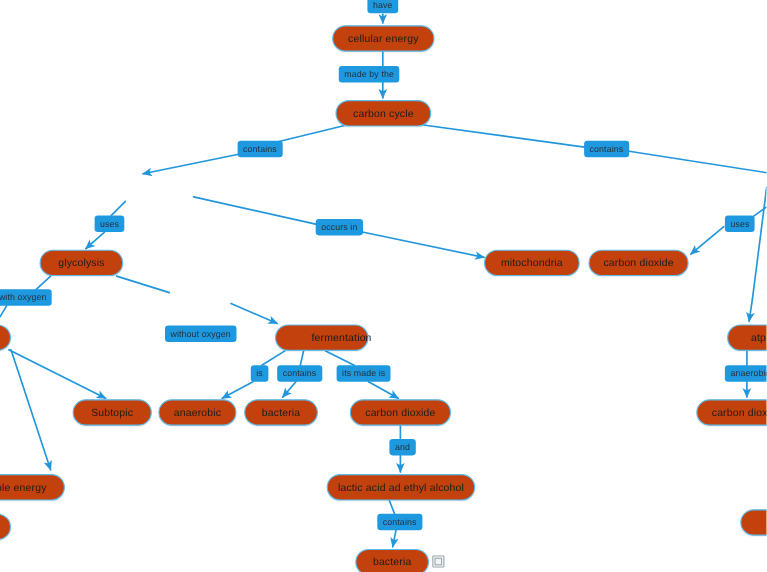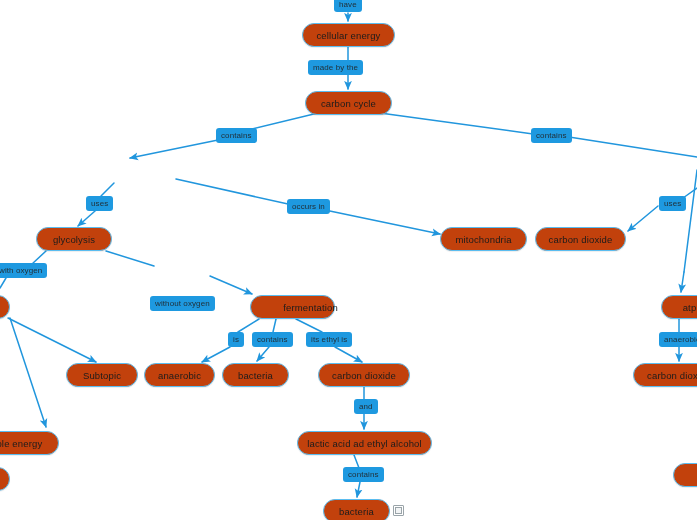--- a/index.html
+++ b/index.html
@@ -278,21 +278,21 @@
 
   <div class="label" style="left:228px; top:332px;">
     <span>is</span>
   </div>
 
   <div class="label" style="left:252px; top:332px;">
     <span>contains</span>
   </div>
 
   <div class="label" style="left:306px; top:332px;">
-    <span>its ethyl is</span>
+    <span>its made is</span>
   </div>
 
   <div class="label" style="left:659px; top:332px;">
     <span>anaerobic</span>
   </div>
 
   <div class="label" style="left:354px; top:399px;">
     <span>and</span>
   </div>
 

